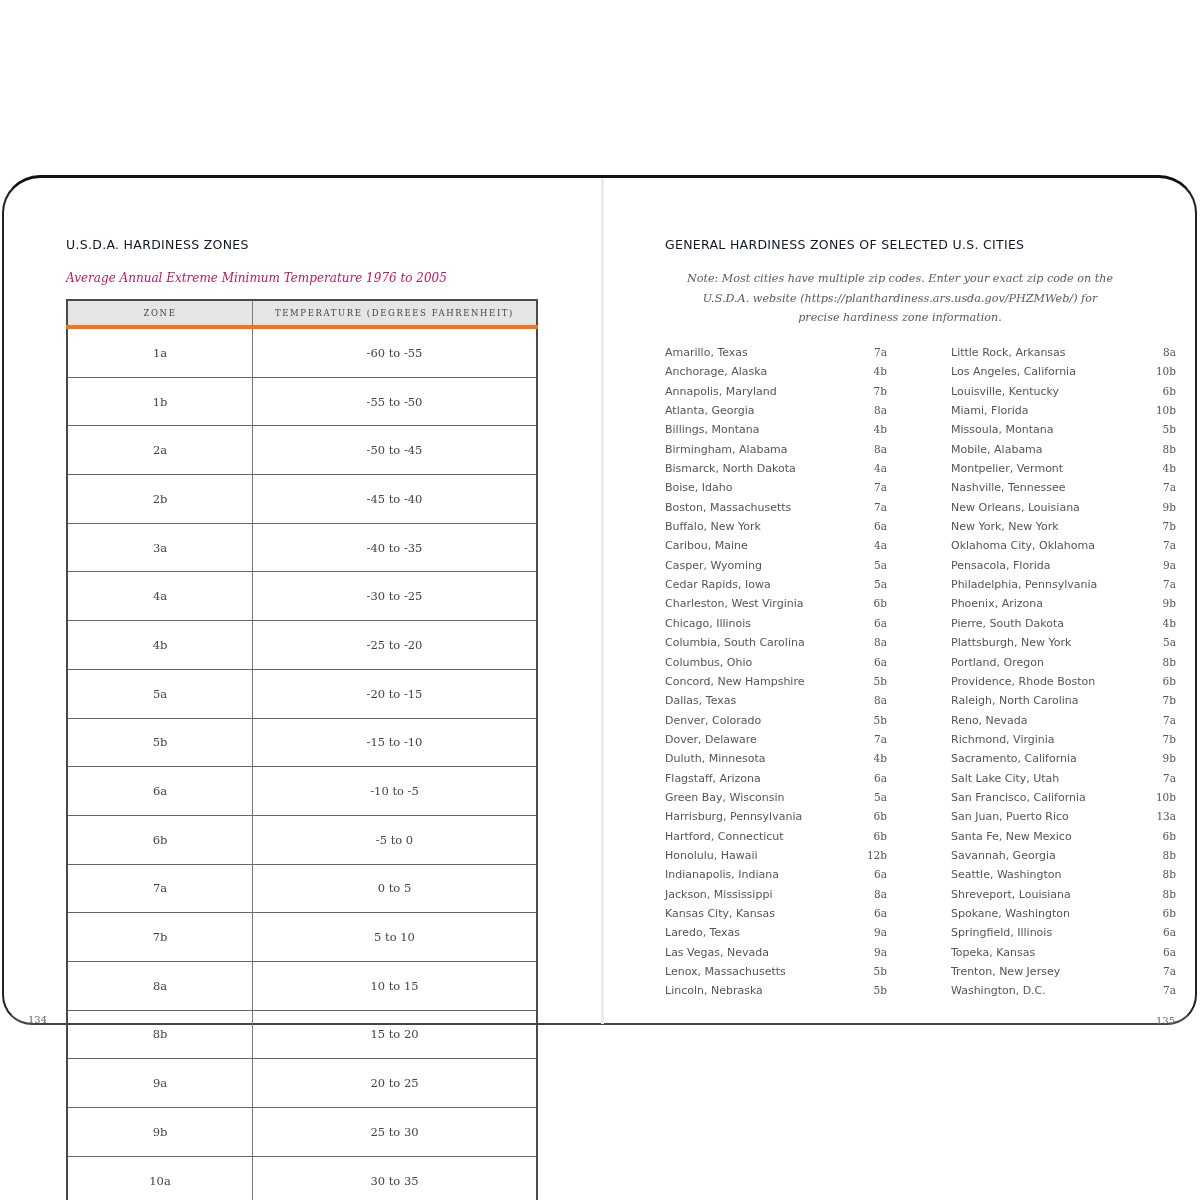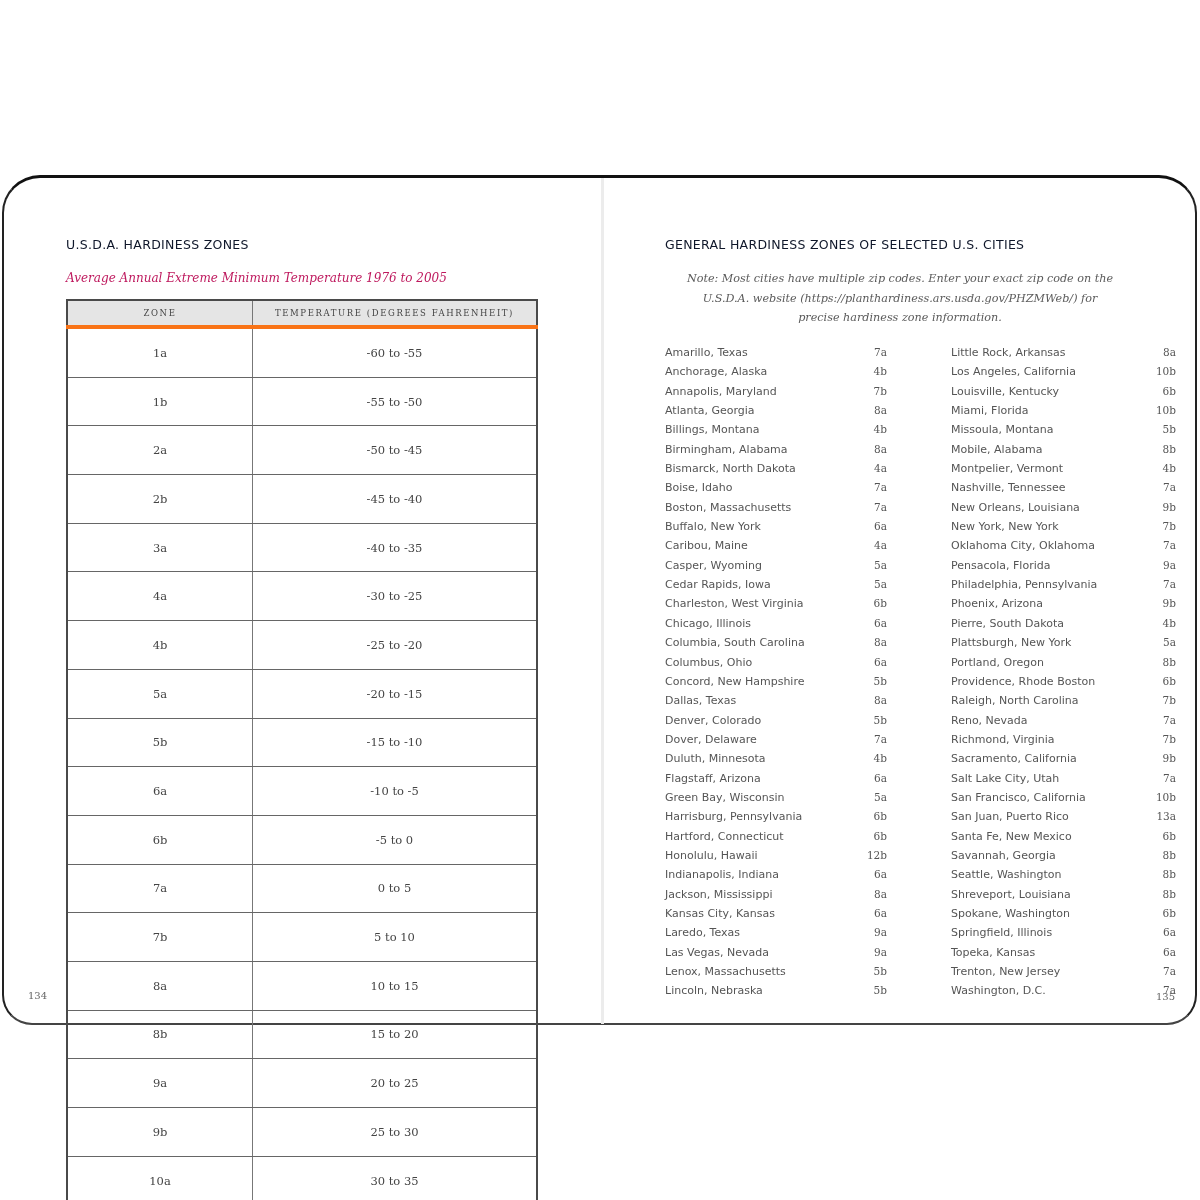--- a/index.html
+++ b/index.html
@@ -19,21 +19,21 @@
 
   table.zones { position:absolute; left:66px; top:299px; width:472px; border-collapse:collapse;
                 border:2px solid #4a4a4a; font-family:"DejaVu Serif", serif; }
   table.zones th { background:#e5e5e5; font-weight:normal; font-size:8.5px; letter-spacing:1.6px;
                    text-transform:uppercase; color:#444; height:24px; border-bottom:4px solid #f97316; padding:0; }
   table.zones td { height:23.7px; font-size:11.5px; color:#444; text-align:center; padding:12px;
                    border-bottom:1.5px solid #666; }
   table.zones th.c1, table.zones td.c1 { width:160px; border-right:1px solid #777; }
   table.zones tr:last-child td { border-bottom:none; }
 
-  .page-num { position:absolute; font-family:"DejaVu Serif", serif; font-size:10px; color:#666; }
+  .page-num { position:absolute; font-family:"DejaVu Serif", serif; font-size:10px; color:#666;margin-top:24px; }
 
   .city-col { position:absolute; top:343px; }
   .city-row { display:flex; justify-content:space-between; height:19.35px; line-height:19.35px;
               font-family:"DejaVu Sans", sans-serif; font-size:11px; color:#555; }
   .city-row .zone { font-family:"DejaVu Serif", serif; font-size:10.5px; color:#555; }
 </style>
 </head>
 <body>
 
 <div class="book"></div>

